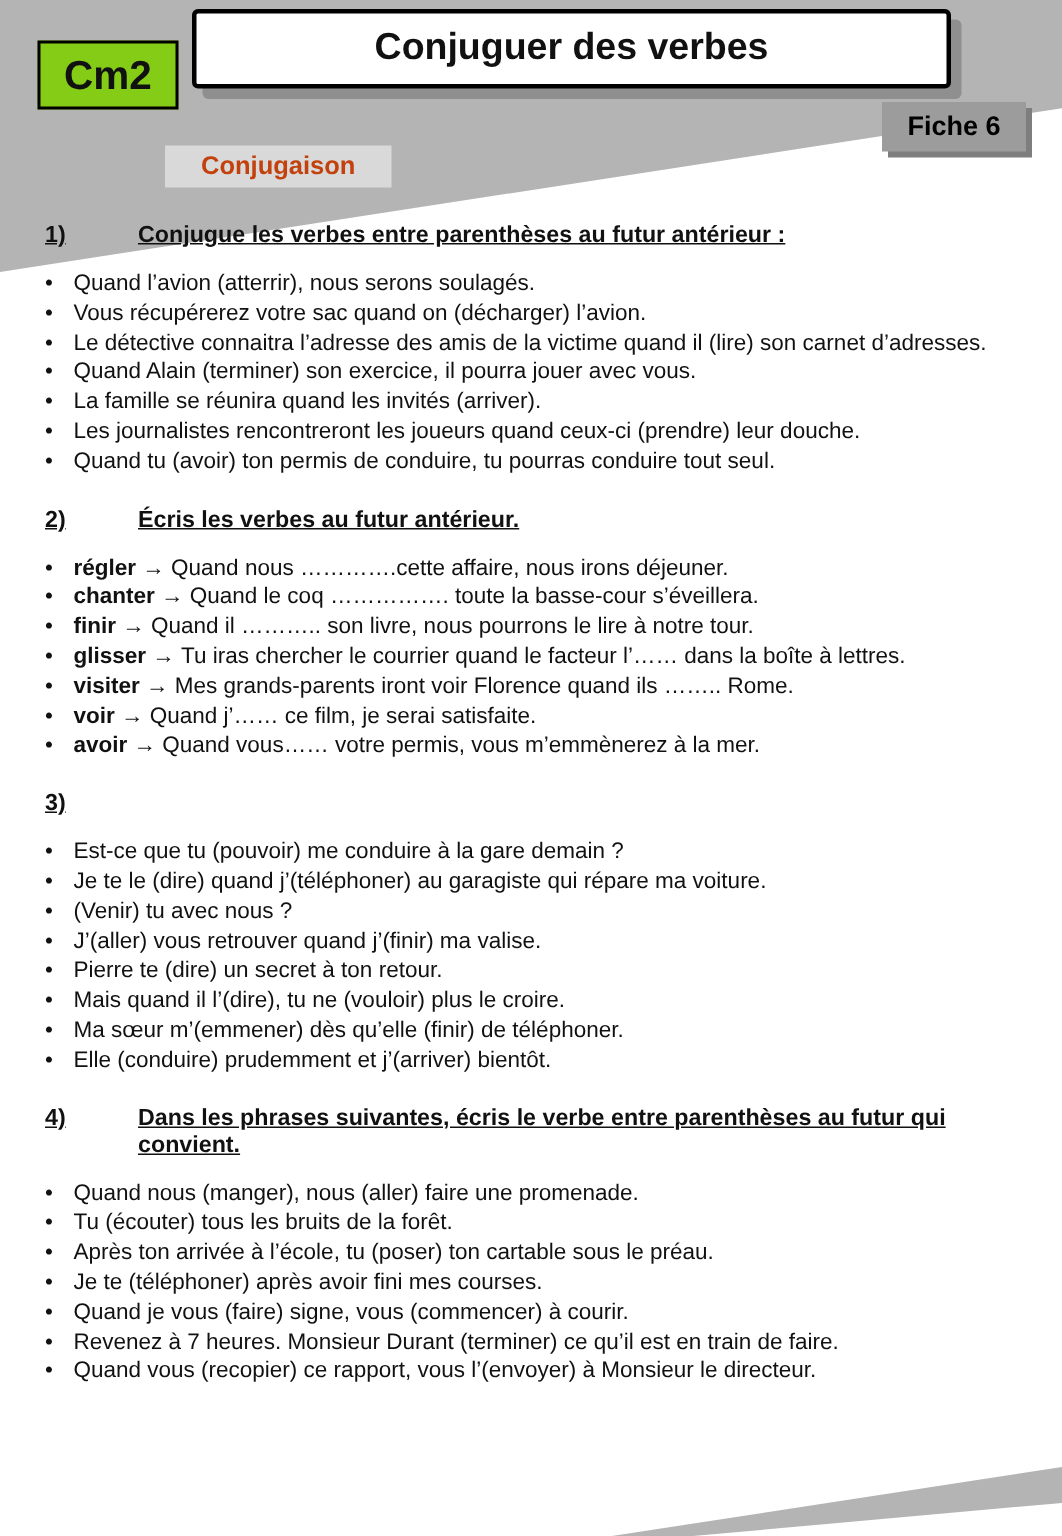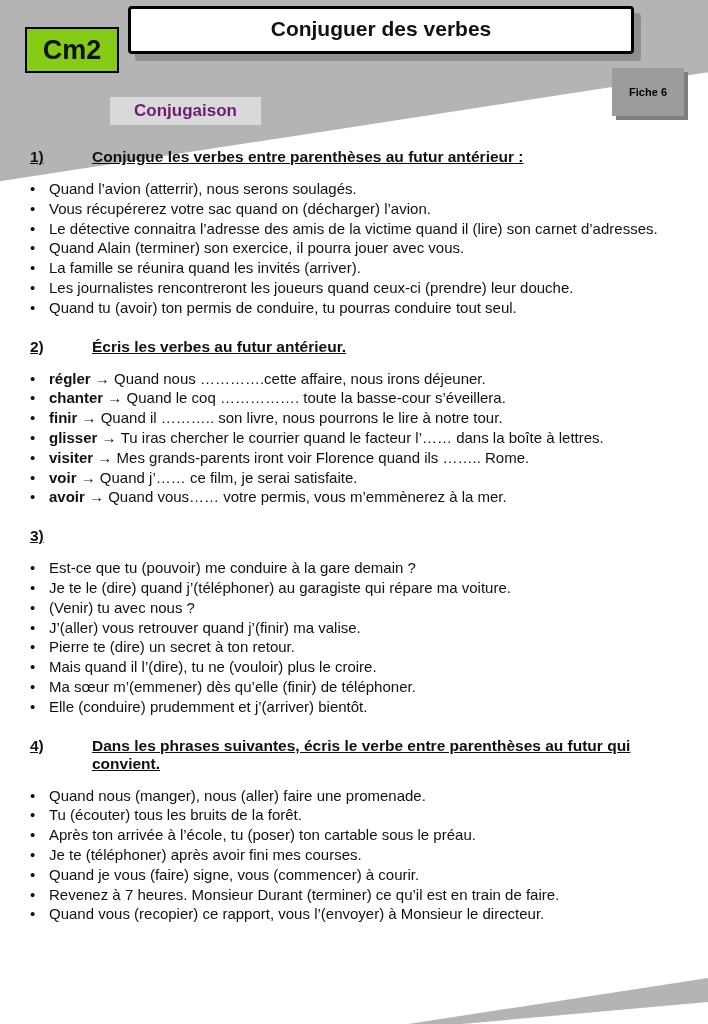--- a/index.html
+++ b/index.html
@@ -30,32 +30,32 @@
     display:flex; align-items:center; justify-content:center;
     font-weight:bold; font-size:27px;
   }
   .title-box {
     position:absolute; top:6px; left:128px; width:506px;
     box-sizing:border-box;
     border:3px solid #000; border-radius:4px;
     background:#fff;
     box-shadow:7px 7px 0 #8f8f8f;
     text-align:center; padding:7px 4px 9px;
-    font-weight:bold; font-size:21px; line-height:1.25;
+    font-weight:bold; font-size:25px; line-height:1.25;
   }
   .fiche-box {
     position:absolute; top:68px; right:24px;
     background:#9c9c9c; color:#000;
-    padding:18px 17px;
-    font-weight:bold; font-size:11px;
+    padding:6px 17px;
+    font-weight:bold; font-size:18px;
     box-shadow:4px 4px 0 #7e7e7e;
   }
   .subject-box {
     position:absolute; top:97px; left:110px;
-    background:#d9d9d9; color:#701a75;
+    background:#d9d9d9; color:#c2410c;
     padding:4px 24px;
     font-weight:bold; font-size:17px;text-align:right;
   }
   .content {
     position:absolute; top:146px; left:30px; right:24px;
   }
   .exercise { margin-bottom:6px; }
   .ex-heading {
     display:flex;
     font-weight:bold; font-size:15.5px;

